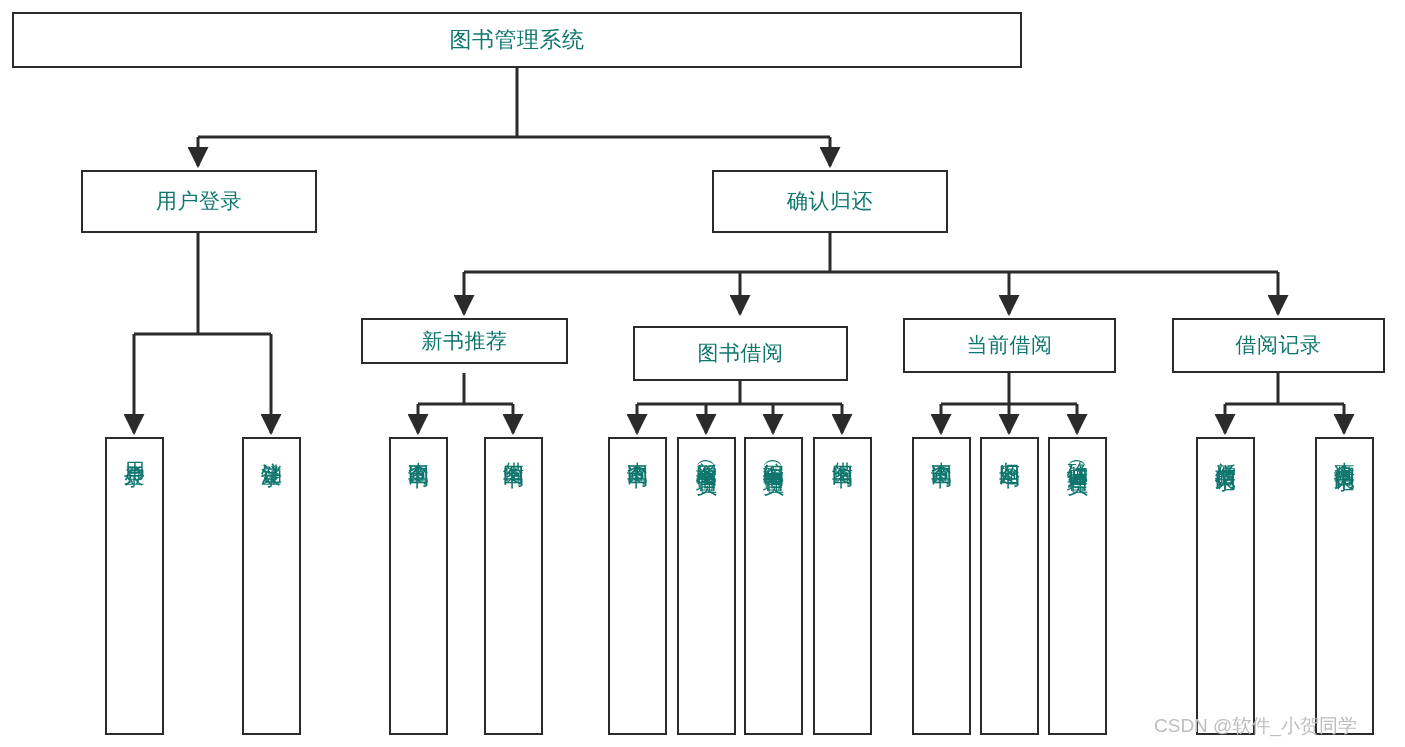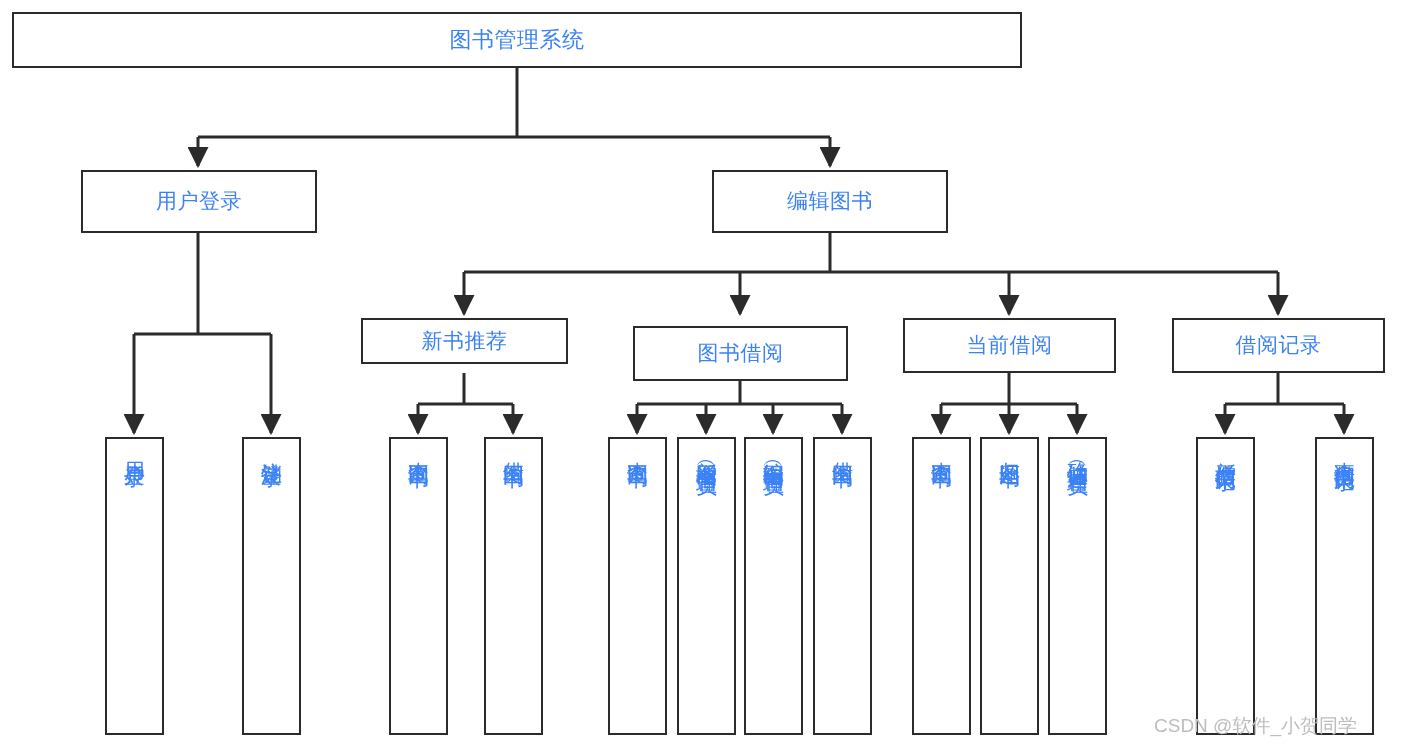--- a/index.html
+++ b/index.html
@@ -26,21 +26,21 @@
     height: 747px;
   }
   .node {
     position: absolute;
     box-sizing: border-box;
     background: #ffffff;
     border: 2px solid #2b2b2b;
     display: flex;
     align-items: center;
     justify-content: center;
-    color: #3b82f6;
+    color: #0f766e;
   }
   .node .node-label {
     display: block;
     text-align: center;
     line-height: 1.18;
     letter-spacing: 0.5px;
   }
   .node.horizontal .node-label {
     writing-mode: horizontal-tb;
     font-size: 21px;
@@ -128,21 +128,21 @@
   </svg>
 
   <div class="node horizontal root" style="left:12px; top:12px; width:1010px; height:56px;">
     <span class="node-label">图书管理系统</span>
   </div>
 
   <div class="node horizontal" style="left:81px; top:170px; width:236px; height:63px;">
     <span class="node-label">用户登录</span>
   </div>
   <div class="node horizontal" style="left:712px; top:170px; width:236px; height:63px;">
-    <span class="node-label">编辑图书</span>
+    <span class="node-label">确认归还</span>
   </div>
 
   <div class="node horizontal" style="left:361px; top:318px; width:207px; height:46px;">
     <span class="node-label">新书推荐</span>
   </div>
   <div class="node horizontal" style="left:633px; top:326px; width:215px; height:55px;">
     <span class="node-label">图书借阅</span>
   </div>
   <div class="node horizontal" style="left:1172px; top:318px; width:213px; height:55px;">
     <span class="node-label">借阅记录</span>

